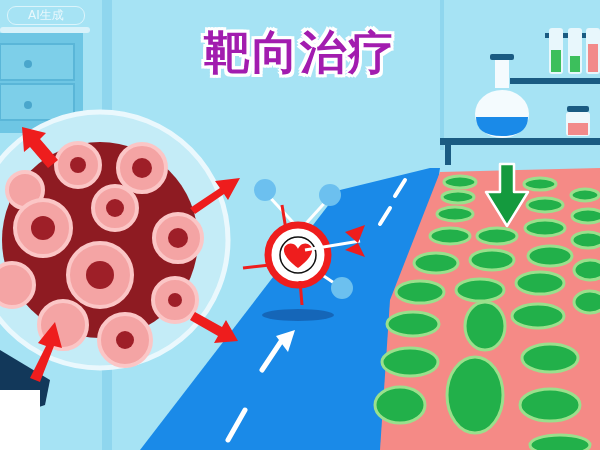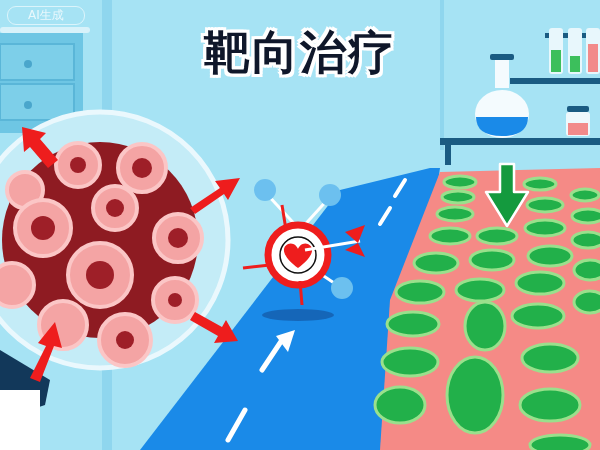--- a/index.html
+++ b/index.html
@@ -1,19 +1,19 @@
 <!DOCTYPE html>
 <html><head>
 <meta charset="utf-8">
 <style>
   html,body{margin:0;padding:0;}
   body{width:600px;height:450px;overflow:hidden;background:#a6e3f4;position:relative;font-family:"DejaVu Sans",sans-serif;}
   #scene{position:absolute;left:0;top:0;width:600px;height:450px;}
   .badge{position:absolute;left:7px;top:6px;padding:1px 20px;border:1.5px solid rgba(255,255,255,.6);border-radius:9px;color:rgba(255,255,255,.75);font-size:12px;line-height:15px;}
-  .title{position:absolute;left:180px;top:24px;width:240px;text-align:center;font-size:46px;font-weight:bold;color:#0f172a;line-height:56px;letter-spacing:2px;
+  .title{position:absolute;left:180px;top:24px;width:240px;text-align:center;font-size:46px;font-weight:bold;color:#a21caf;line-height:56px;letter-spacing:2px;
     text-shadow:-3px -3px 0 #fff,3px -3px 0 #fff,-3px 3px 0 #fff,3px 3px 0 #fff,0 3px 0 #fff,0 -3px 0 #fff,3px 0 0 #fff,-3px 0 0 #fff;}
 </style>
 </head>
 <body>
 
 <svg id="scene" viewBox="0 0 600 450" xmlns="http://www.w3.org/2000/svg">
 
   <rect x="0" y="0" width="600" height="450" fill="#a6e3f4"></rect>
 
   <rect x="102" y="0" width="10" height="450" fill="#8fd6ee"></rect>

